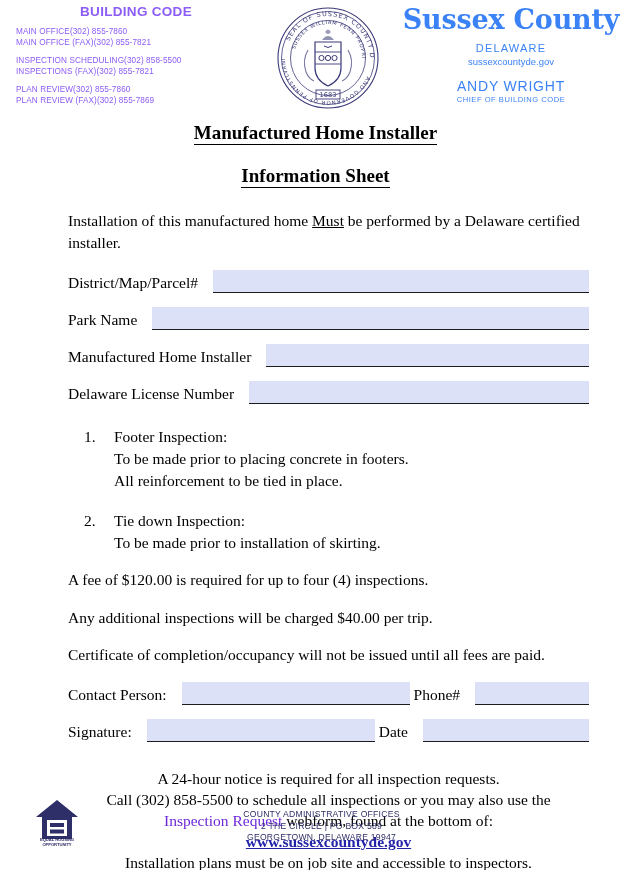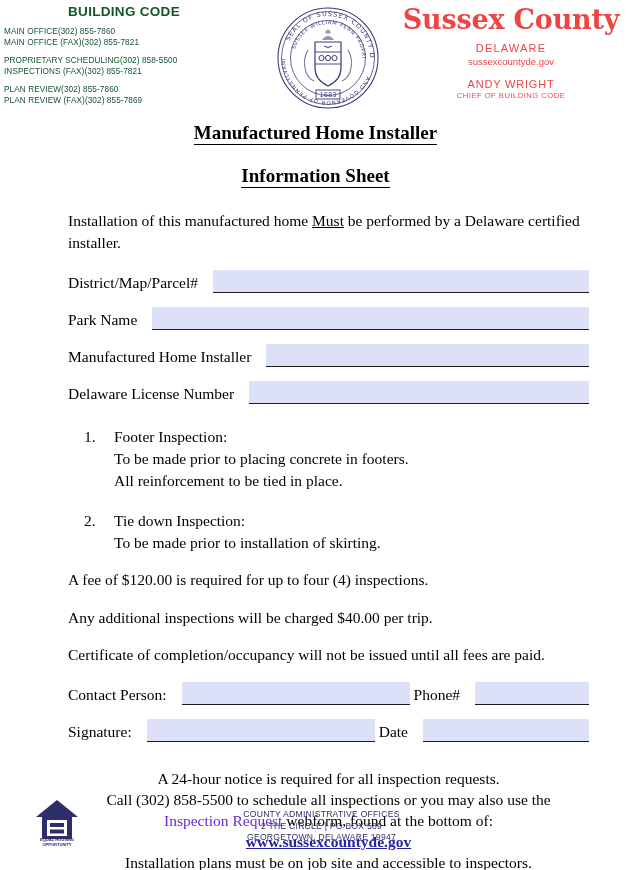--- a/index.html
+++ b/index.html
@@ -18,25 +18,25 @@
 
   
   #header {
     position: relative;
     height: 118px;
   }
 
   
   #contact-block {
     position: absolute;
-    left: 4px;
+    left: 16px;
     top: 4px;
     width: 240px;
     font-family: "Liberation Sans", "DejaVu Sans", sans-serif;
-    color: #14532d;
+    color: #8b5cf6;
   }
   #building-code-heading {
     text-align: center;
     font-weight: bold;
     font-size: 13.5px;
     letter-spacing: 0.3px;
     margin-bottom: 7px;
   }
   .contact-group {
     margin-bottom: 7px;
@@ -61,21 +61,21 @@
   }
   #seal-wrap svg { display: block; }
 
   
   #county-block {
     position: absolute;
     right: 6px;
     top: 4px;
     width: 228px;
     text-align: center;
-    color: #ef4444;
+    color: #3b82f6;
   }
   #county-wordmark {
     font-family: "DejaVu Serif", "Liberation Serif", serif;
     font-weight: bold;
     font-size: 27px;
     line-height: 32px;
     letter-spacing: -0.2px;
   }
   #county-state {
     font-family: "Liberation Sans", "DejaVu Sans", sans-serif;
@@ -83,21 +83,21 @@
     letter-spacing: 1.2px;
     margin-top: 6px;
   }
   #county-web {
     font-family: "Liberation Sans", "DejaVu Sans", sans-serif;
     font-size: 9.5px;
     margin-top: 2px;
   }
   #official-name {
     font-family: "Liberation Sans", "DejaVu Sans", sans-serif;
-    font-size: 11px;
+    font-size: 14px;
     letter-spacing: 0.8px;
     margin-top: 11px;
   }
   #official-title {
     font-family: "Liberation Sans", "DejaVu Sans", sans-serif;
     font-size: 7.6px;
     letter-spacing: 0.5px;
     margin-top: 1px;
   }
 
@@ -235,21 +235,21 @@
         <span class="contact-label">MAIN OFFICE</span>
         <span class="contact-number">(302) 855-7860</span>
       </div>
       <div class="contact-row">
         <span class="contact-label">MAIN OFFICE (FAX)</span>
         <span class="contact-number">(302) 855-7821</span>
       </div>
     </div>
     <div class="contact-group">
       <div class="contact-row">
-        <span class="contact-label">PROPRIETARY SCHEDULING</span>
+        <span class="contact-label">INSPECTION SCHEDULING</span>
         <span class="contact-number">(302) 858-5500</span>
       </div>
       <div class="contact-row">
         <span class="contact-label">INSPECTIONS (FAX)</span>
         <span class="contact-number">(302) 855-7821</span>
       </div>
     </div>
     <div class="contact-group">
       <div class="contact-row">
         <span class="contact-label">PLAN REVIEW</span>

